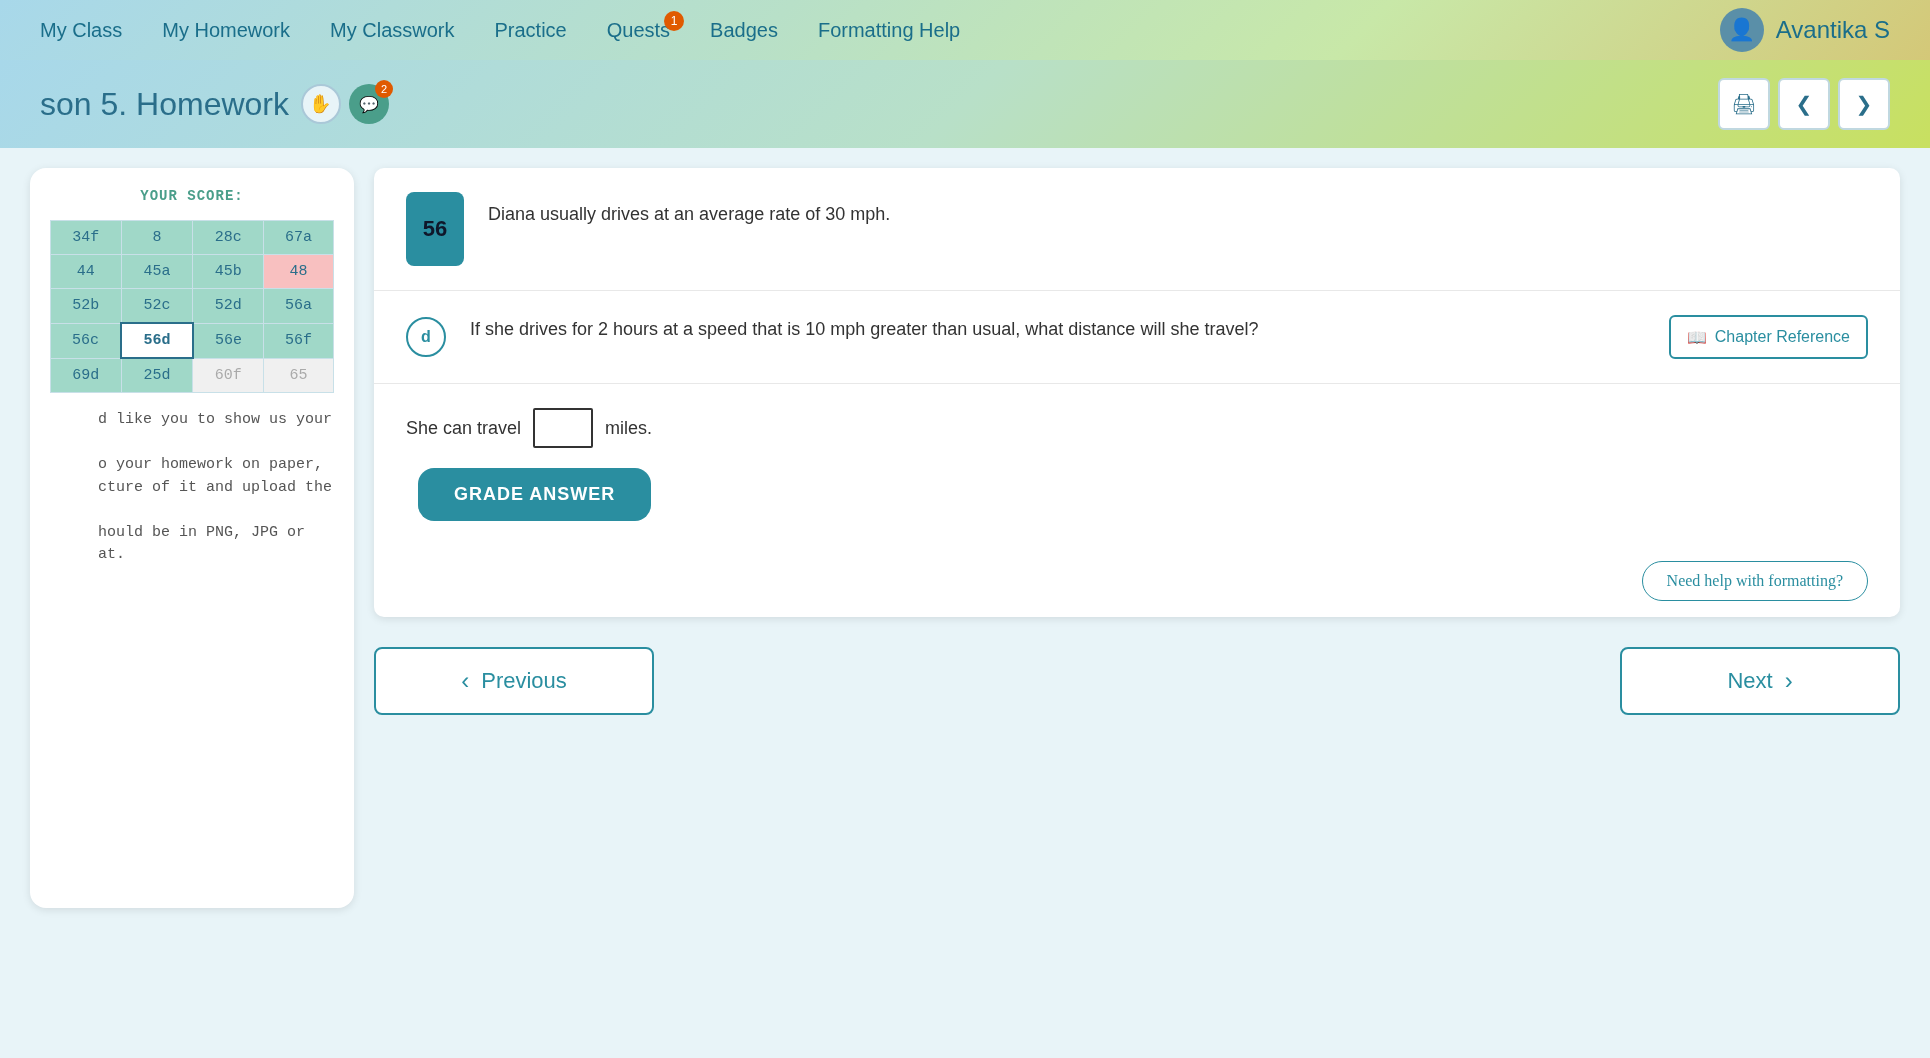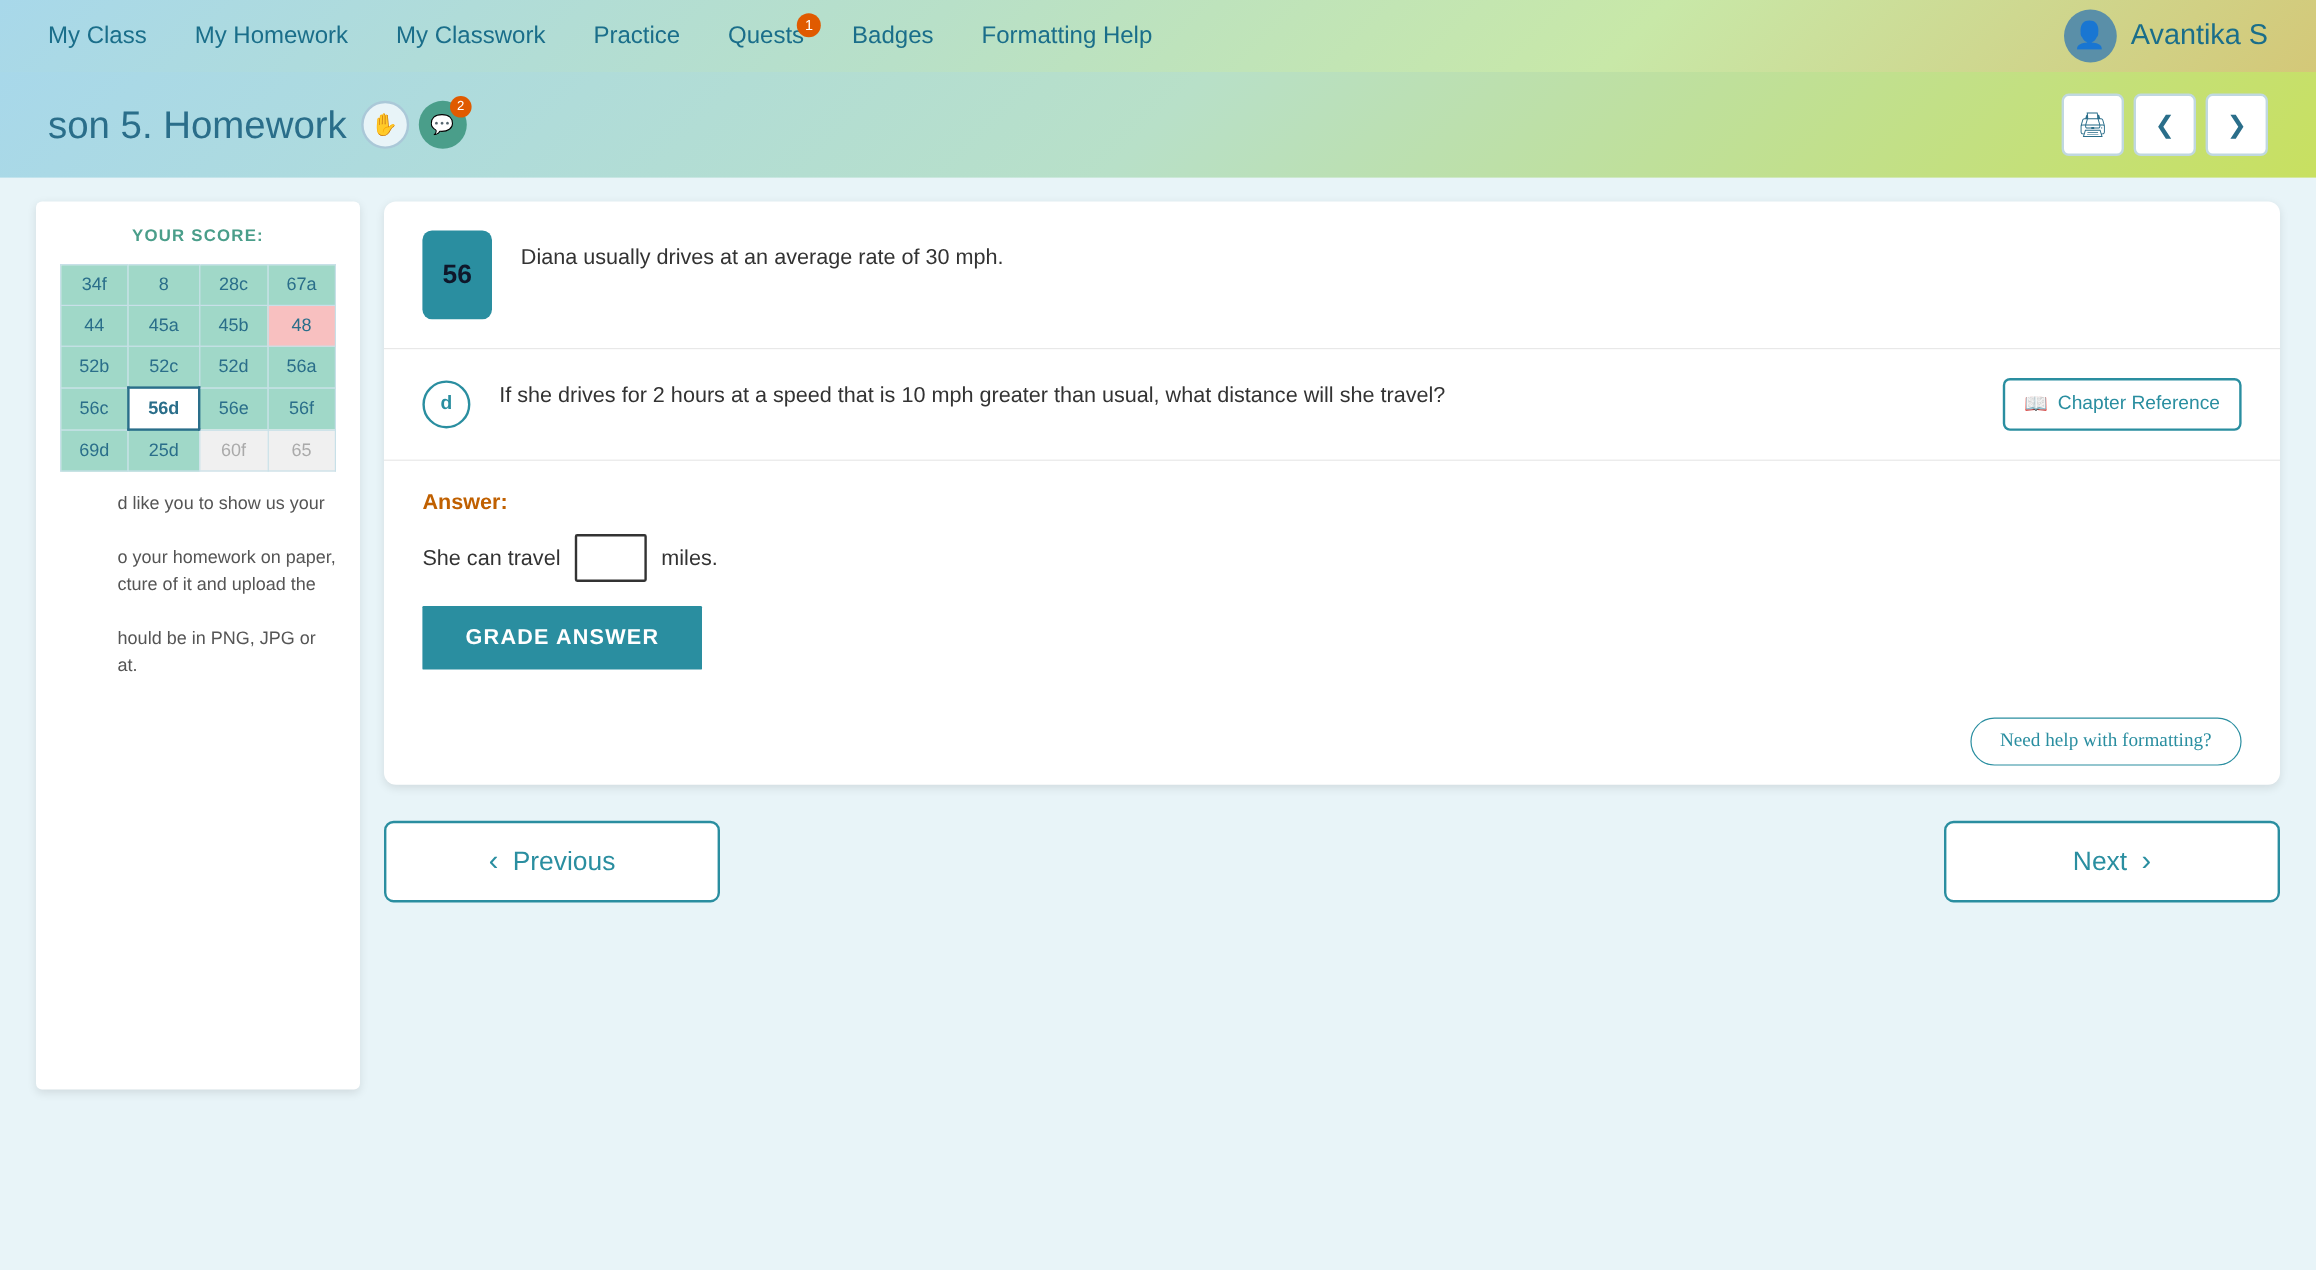--- a/index.html
+++ b/index.html
@@ -55,22 +55,22 @@
     .print-btn {
       width: 52px; height: 52px; background: white; border: 2px solid #c0d8e0; border-radius: 6px;
       display: flex; align-items: center; justify-content: center; cursor: pointer; font-size: 20px; color: #2a6e8a;
     }
 
     
     .main-layout { display: flex; gap: 0; padding: 20px 30px; min-height: 780px; }
 
     
     .sidebar {
-      width: 270px; flex-shrink: 0; background: white; border-radius: 5px;
-      padding: 20px; margin-right: 20px; box-shadow: 0 2px 8px rgba(0,0,0,0.1);
+      width: 324px; flex-shrink: 0; background: white; border-radius: 16px;
+      padding: 20px; margin-right: 20px; box-shadow: 0 2px 8px rgba(0,0,0,0.1); font-family: Liberation Mono, monospace;
     }
     .score-label { color: #4a9e8a; font-size: 14px; font-weight: 600; text-align: center; letter-spacing: 1px; }
     .score-value { color: #2a6e8a; font-size: 56px; font-weight: 700; text-align: center; line-height: 1.1; }
     .grid-table { width: 100%; border-collapse: collapse; margin-top: 16px; }
     .grid-cell {
       border: 1px solid #c8e0e8; text-align: center; padding: 8px 4px; font-size: 15px;
       color: #2a6e8a; cursor: pointer; background: #e8f8f4;
     }
     .grid-cell.highlighted { background: #a0d8c8; }
     .grid-cell.selected { background: white; border: 2px solid #2a6e8a; font-weight: 700; }
@@ -115,22 +115,22 @@
     
     .answer-section { padding: 24px 32px; }
     .answer-label { color: #c06000; font-size: 18px; font-weight: 700; margin-bottom: 16px; }
     .answer-row { display: flex; align-items: center; gap: 12px; font-size: 18px; color: #333; }
     .answer-input {
       width: 60px; height: 40px; border: 2px solid #333; border-radius: 2px;
       font-size: 18px; text-align: center; outline: none; padding: 4px;
     }
     .grade-btn {
       display: inline-block; background: #2a8ea0; color: white;
-      border: none; border-radius: 1px; padding: 16px 36px; font-size: 18px; font-weight: 700;
-      cursor: pointer; letter-spacing: 1px; margin-top: 20px;
+      border: none; border-radius: 16px; padding: 16px 36px; font-size: 18px; font-weight: 700;
+      cursor: pointer; letter-spacing: 1px; margin-top: 20px; margin-left: 12px;
     }
 
     
     .formatting-row { display: flex; justify-content: flex-end; padding: 16px 32px; }
     .formatting-btn {
       border: 1px solid #2a8ea0; color: #2a8ea0; background: white; border-radius: 20px;
       padding: 10px 24px; font-size: 16px; cursor: pointer; font-family: Liberation Serif, serif;
     }
 
     
@@ -253,21 +253,20 @@
       <div class="sub-question">
         <div class="sub-label">d</div>
         <div class="sub-text">If she drives for 2 hours at a speed that is 10 mph greater than usual, what distance will she travel?</div>
         <button class="chapter-ref-btn">
           <span>📖</span>
           <span>Chapter Reference</span>
         </button>
       </div>
 
       <div class="answer-section">
-        <div class="answer-label">Answer:</div>
         <div class="answer-row">
           <span>She can travel</span>
           <input class="answer-input" type="text" value="" style="">
           <span>miles.</span>
         </div>
         <button class="grade-btn">GRADE ANSWER</button>
       </div>
 
       <div class="formatting-row">
         <button class="formatting-btn">Need help with formatting?</button>

